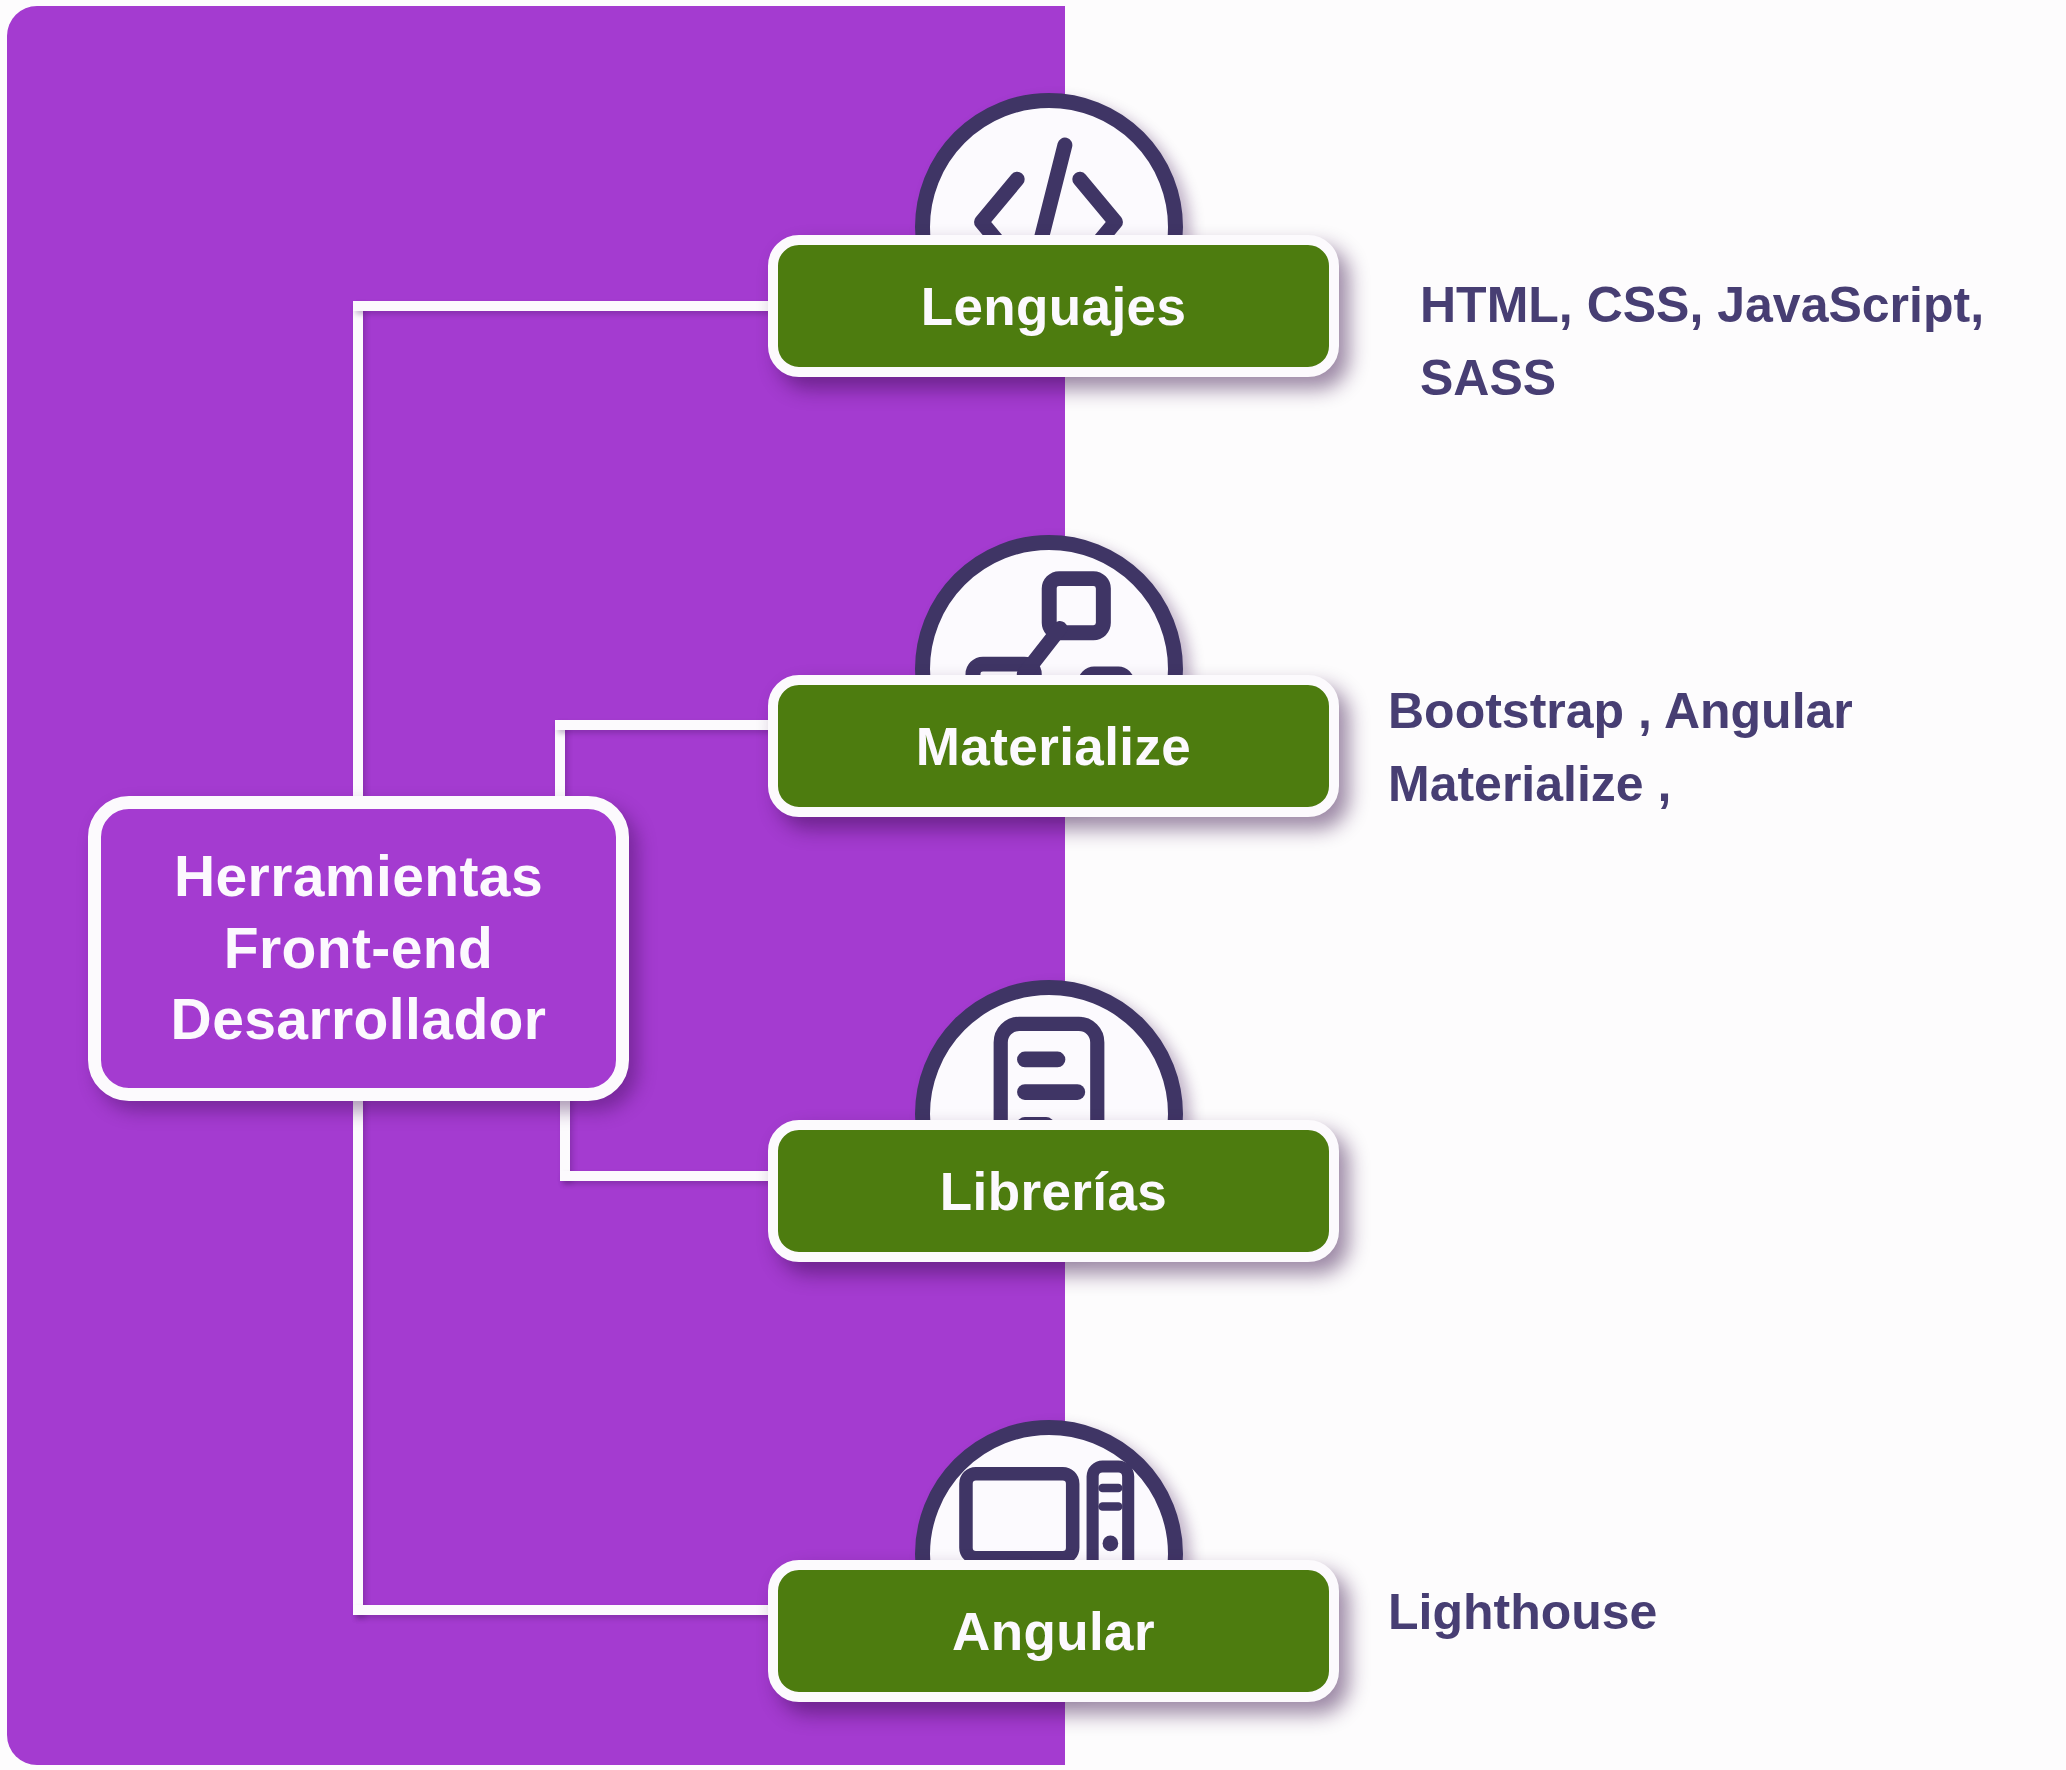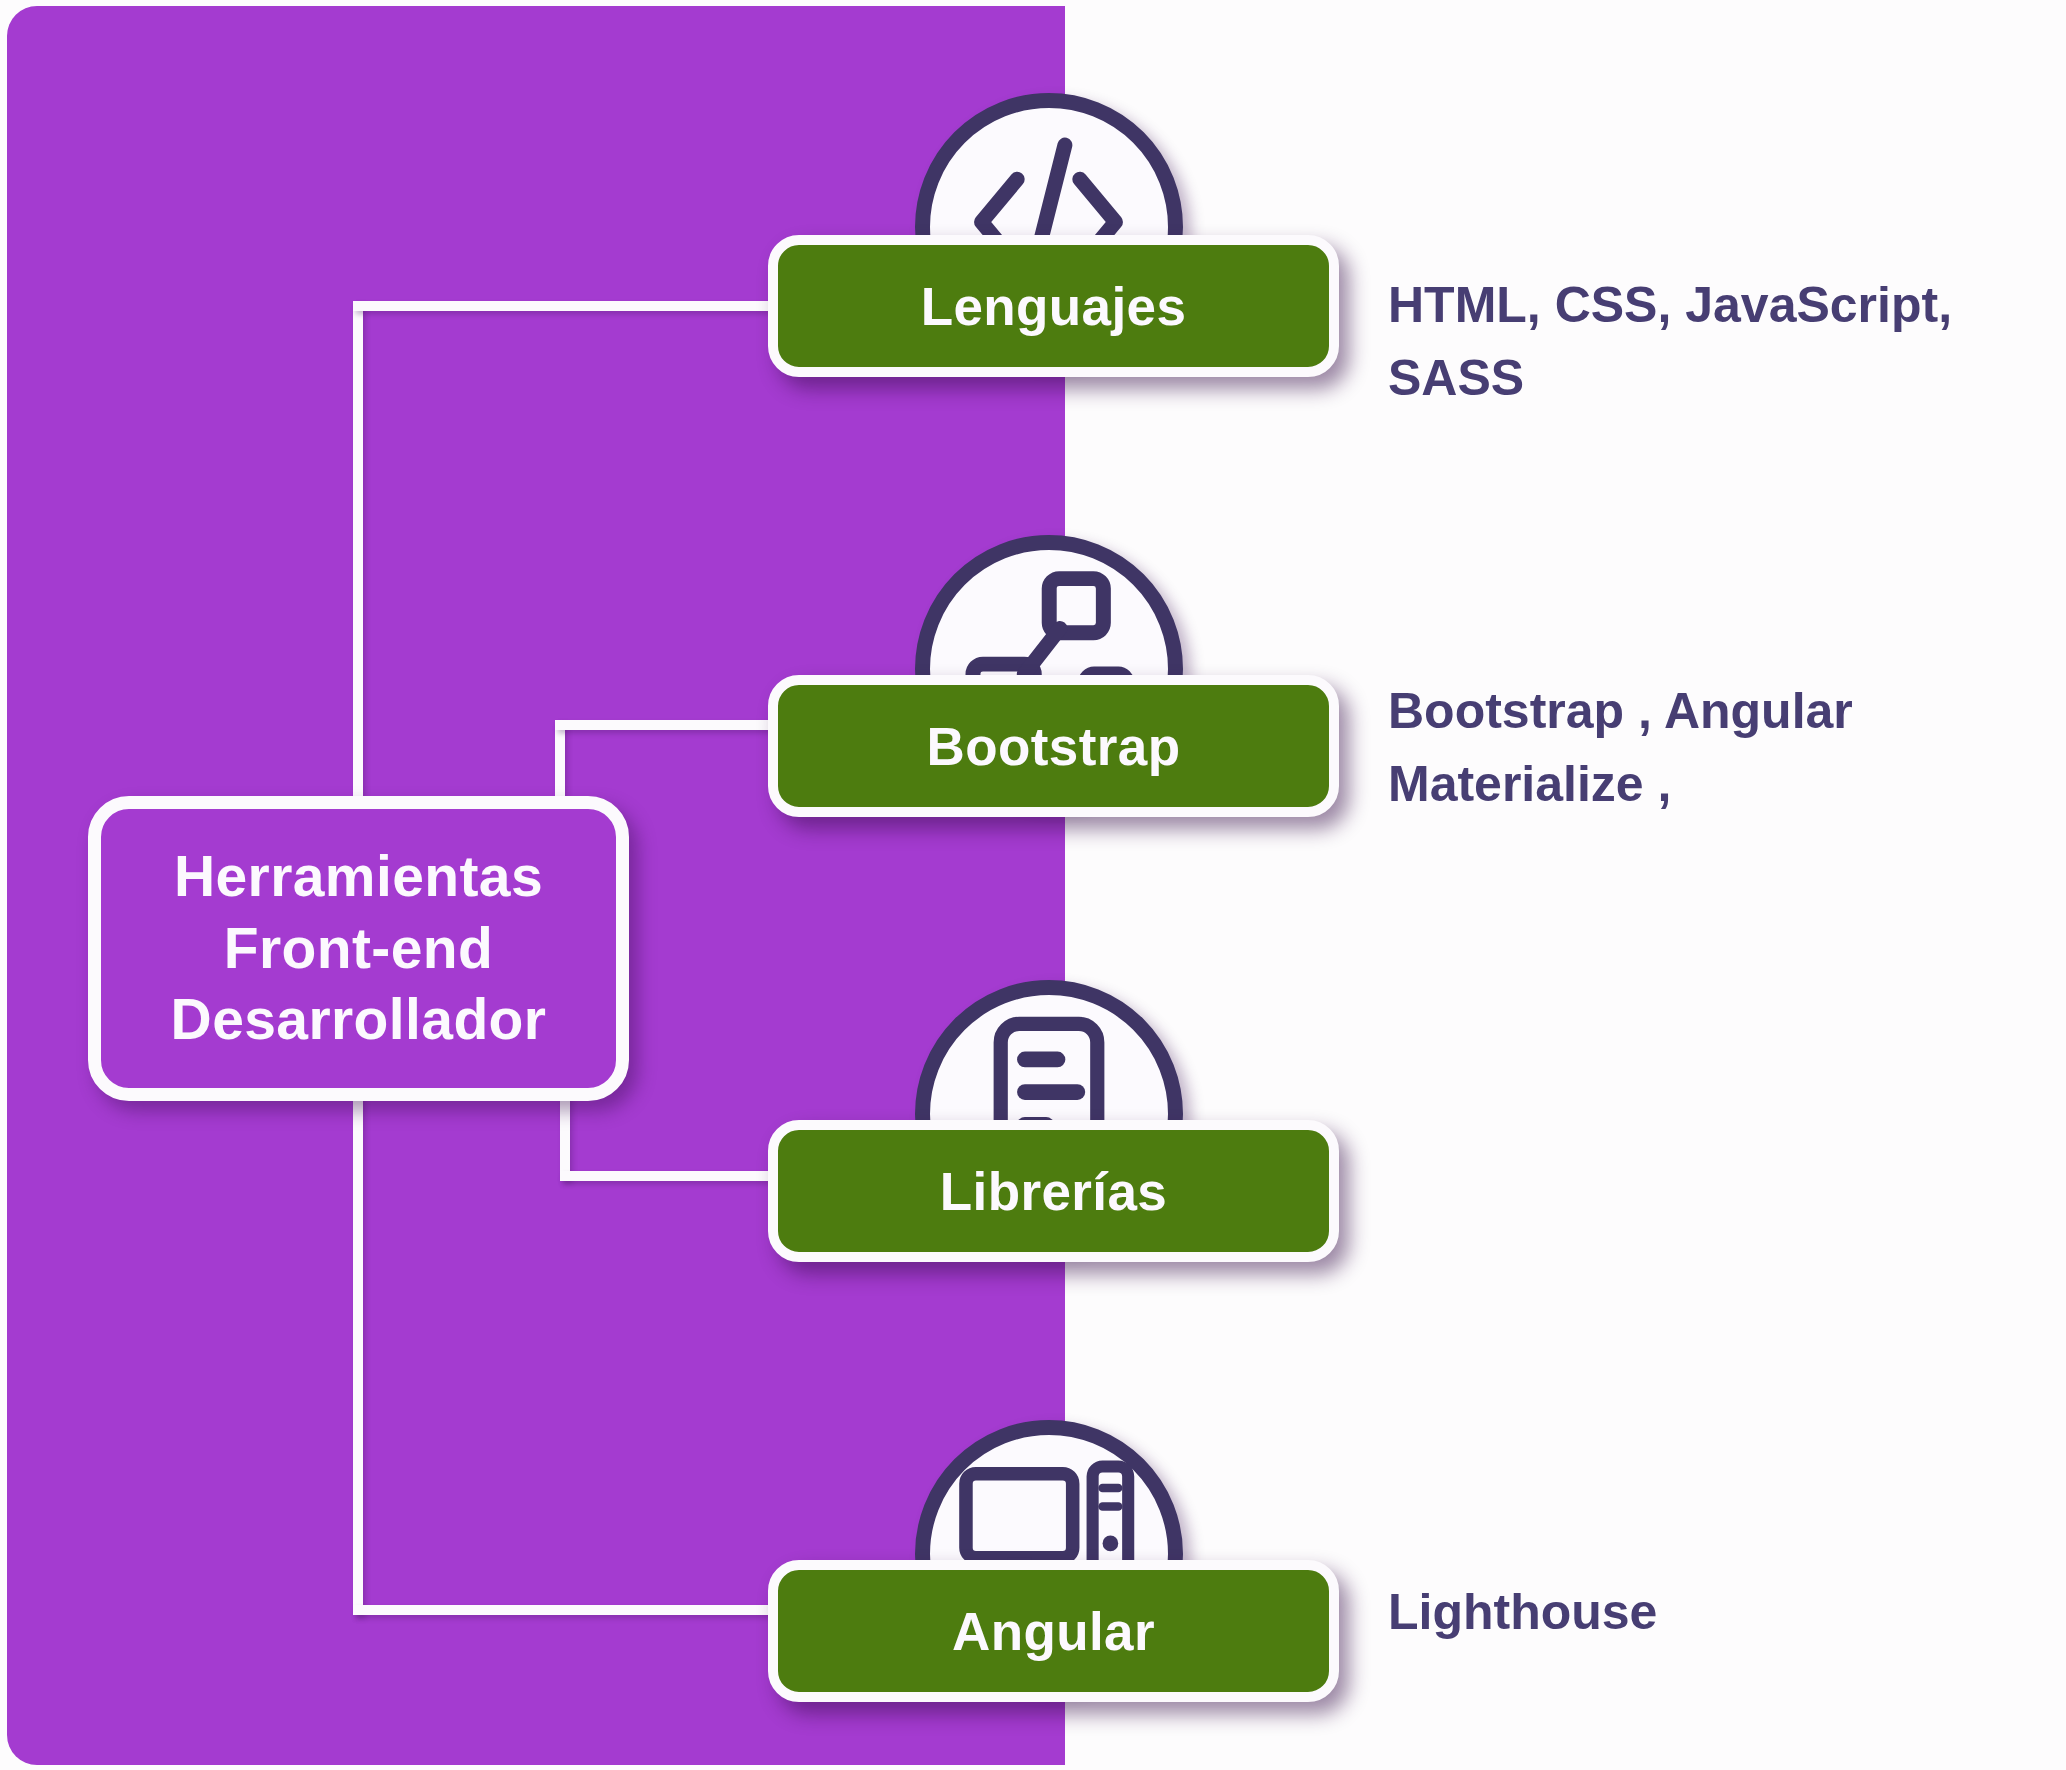--- a/index.html
+++ b/index.html
@@ -136,35 +136,35 @@
 
   <div class="node-circle" style="left:915px; top:93px;"></div>
   <svg class="node-icon" style="left:963px; top:128px;" width="171" height="171" viewBox="0 0 240 240">
     <polyline class="icon-stroke" stroke-width="21" points="76,72 26,132 76,192"></polyline>
     <polyline class="icon-stroke" stroke-width="21" points="164,72 214,132 164,192"></polyline>
     <line class="icon-stroke" stroke-width="21" x1="143" y1="24" x2="92" y2="226"></line>
   </svg>
   <div class="pill" style="top:235px;">
     <span class="pill-label">Lenguajes</span>
   </div>
-  <div class="side-text" style="top:269px;">
+  <div class="side-text" style="top:269px;margin-left:32px;">
     <div>HTML, CSS, JavaScript,</div>
     <div>SASS</div>
   </div>
 
   <div class="node-circle" style="left:915px; top:535px;"></div>
   <svg class="node-icon" style="left:963px; top:570px;" width="171" height="164" viewBox="0 0 240 230">
     <rect class="icon-stroke" stroke-width="21" x="121" y="12" width="76" height="76" rx="14"></rect>
     <rect class="icon-stroke" stroke-width="21" x="14" y="132" width="86" height="86" rx="14"></rect>
     <rect class="icon-stroke" stroke-width="21" x="172" y="146" width="58" height="58" rx="12"></rect>
     <line class="icon-stroke" stroke-width="21" x1="86" y1="146" x2="136" y2="82"></line>
     <line class="icon-stroke" stroke-width="21" x1="100" y1="175" x2="172" y2="175"></line>
   </svg>
   <div class="pill" style="top:675px;">
-    <span class="pill-label">Bootstrap</span>
+    <span class="pill-label">Materialize</span>
   </div>
   <div class="side-text" style="top:675px;">
     <div>Bootstrap , Angular</div>
     <div>Materialize ,</div>
   </div>
 
   <div class="node-circle" style="left:915px; top:980px;"></div>
   <svg class="node-icon" style="left:978px; top:1015px;" width="142" height="157" viewBox="0 0 200 220">
     <rect class="icon-stroke" stroke-width="20" x="32" y="12" width="136" height="184" rx="26"></rect>
     <line class="icon-stroke" stroke-width="22" x1="66" y1="62" x2="112" y2="62"></line>

